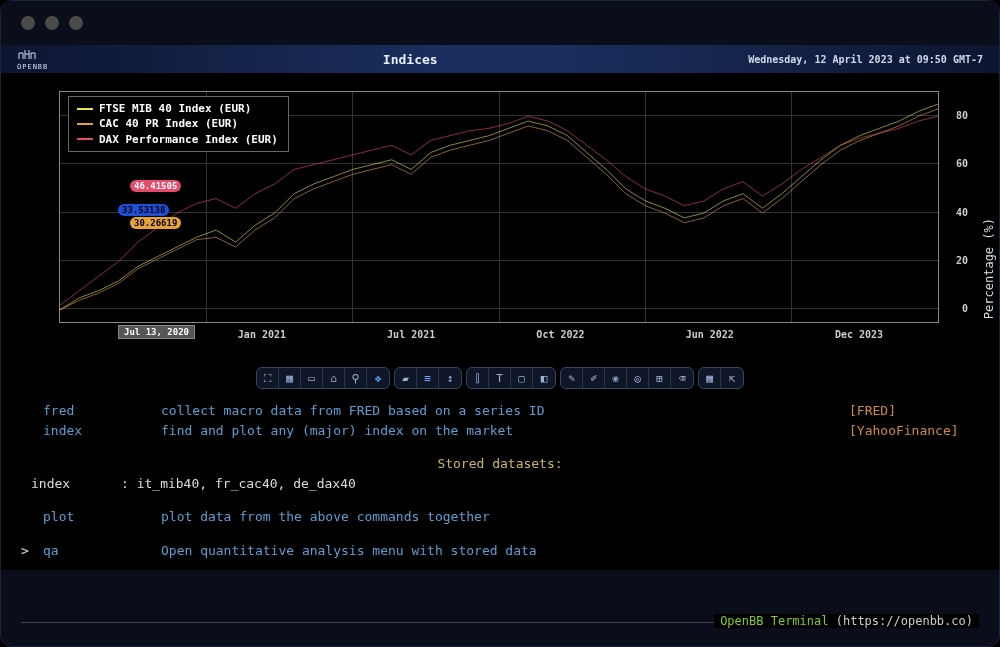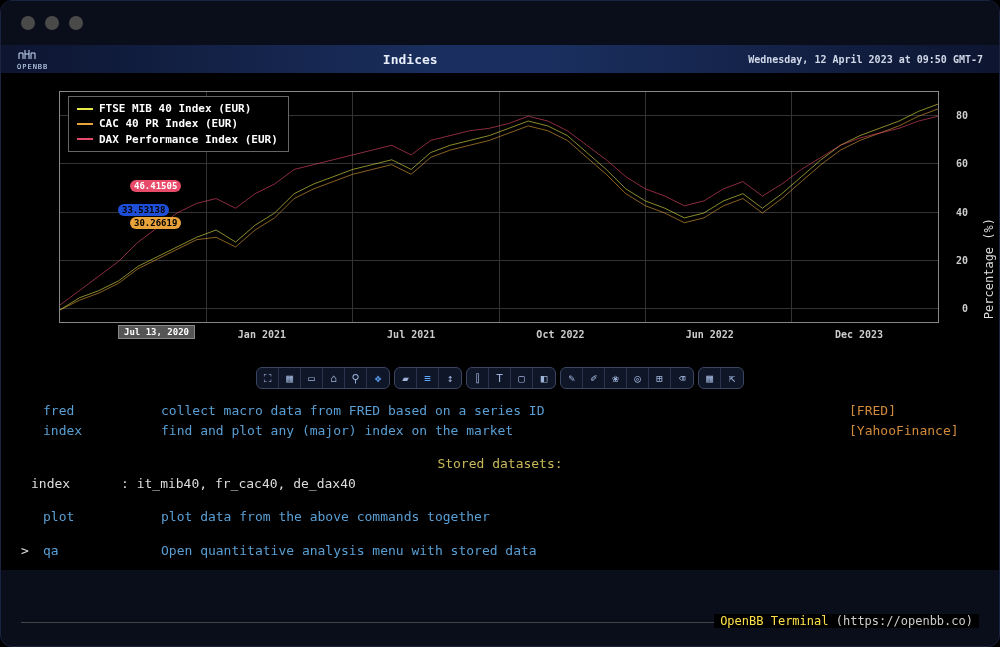--- a/index.html
+++ b/index.html
@@ -121,21 +121,21 @@
   .c-white { color:#ddd; }
   .footer {
     position:absolute; bottom:18px; left:20px; right:20px;
     border-top:1px solid #444;
     display:flex; justify-content:flex-end;
     font-size:12px; padding-top:0;
   }
   .footer-inner {
     background:#000; margin-top:-9px; padding:0 6px;
   }
-  .fo-brand { color:#fde047; }
+  .fo-brand { color:#84cc16; }
   .fo-url { color:#ccc; }
 </style>
 </head>
 <body>
 
 <div class="window">
 
   <div class="titlebar">
     <div class="dot"></div>
     <div class="dot"></div>

